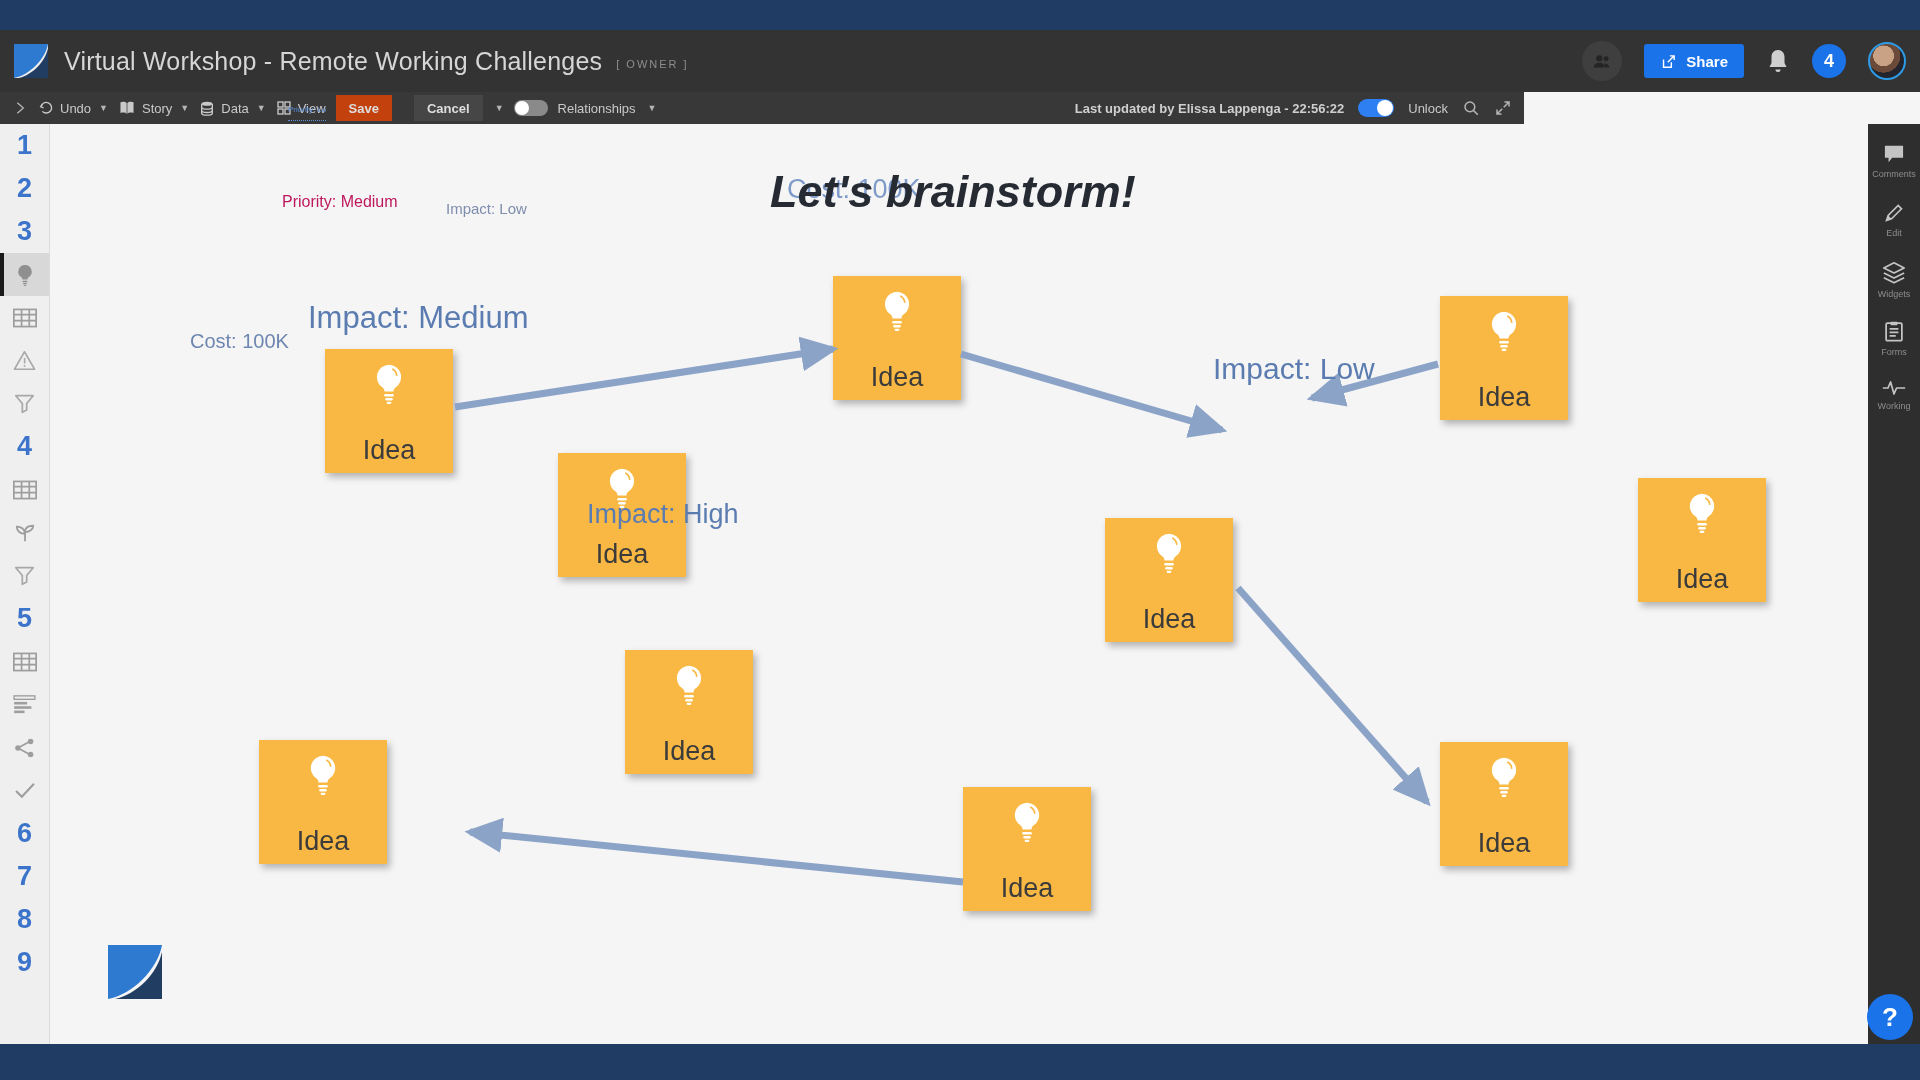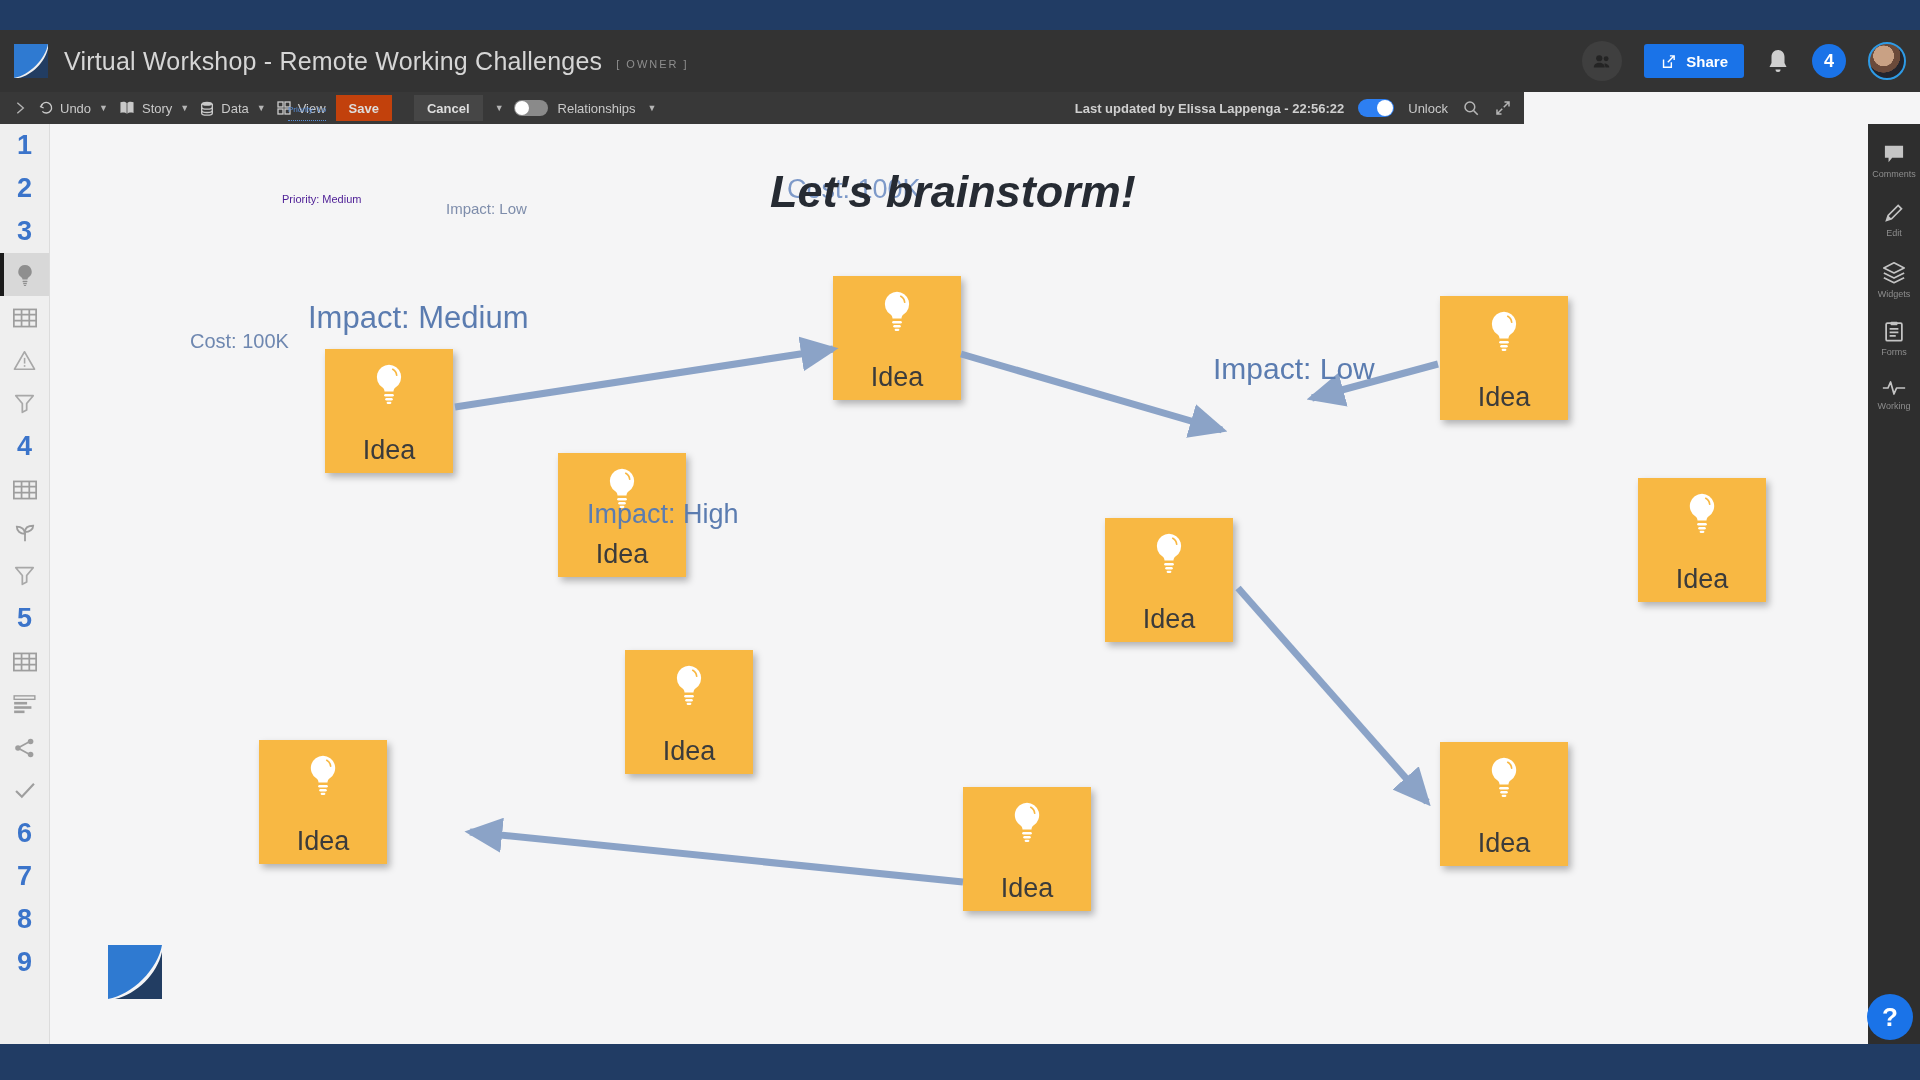--- a/index.html
+++ b/index.html
@@ -396,21 +396,21 @@
       <svg width="36" height="46" viewBox="0 0 24 30">
         <path d="M12 1.5a8.2 8.2 0 0 0-4.5 15c.9.6 1.5 1.7 1.5 2.8h6c0-1.1.6-2.2 1.5-2.8a8.2 8.2 0 0 0-4.5-15z" fill="#fff"></path>
         <path d="M14.5 4.5a5 5 0 0 1 2.6 4" fill="none" stroke="#f8b843" stroke-width="1.1" stroke-linecap="round"></path>
         <rect x="8.8" y="21" width="6.4" height="1.7" rx=".8" fill="#fff"></rect>
         <rect x="9.5" y="23.7" width="5" height="1.6" rx=".8" fill="#fff"></rect>
         <rect x="10.4" y="26.2" width="3.2" height="1.4" rx=".7" fill="#fff"></rect>
       </svg>
       <span class="idea-label">Idea</span>
     </div>
     <div class="cv-label" style="left: 737px; top: 50px; font-size: 27px; color: rgb(126, 154, 201);">Cost: 100K</div>
-    <div class="cv-label" style="left: 232px; top: 69px; font-size: 11px; color: #4c1d95;">Priority: Medium</div>
+    <div class="cv-label" style="left: 232px; top: 69px; font-size: 16px; color: #be185d;">Priority: Medium</div>
     <div class="cv-label" style="left: 396px; top: 76px; font-size: 15px; color: rgb(126, 141, 171);">Impact: Low</div>
     <div class="cv-label" style="left: 140px; top: 206px; font-size: 20px; color: rgb(110, 135, 176);">Cost: 100K</div>
     <div class="cv-label" style="left: 258px; top: 176px; font-size: 31px; color: rgb(91, 124, 176);">Impact: Medium</div>
     <div class="cv-label" style="left: 537px; top: 375px; font-size: 27px; color: rgb(91, 124, 176);">Impact: High</div>
     <div class="cv-label" style="left: 1163px; top: 228px; font-size: 30px; color: rgb(91, 124, 176);">Impact: Low</div>
     <div class="cv-label" id="canvas-title" style="left: 720px; top: 42px; font-size: 45px;">Let's brainstorm!</div>
   </div>
 
 <div id="right-sidebar">
     <div class="rsb-item">

